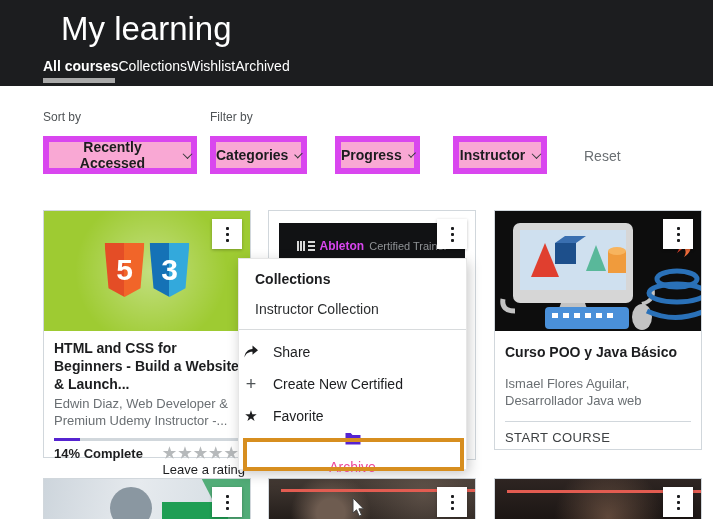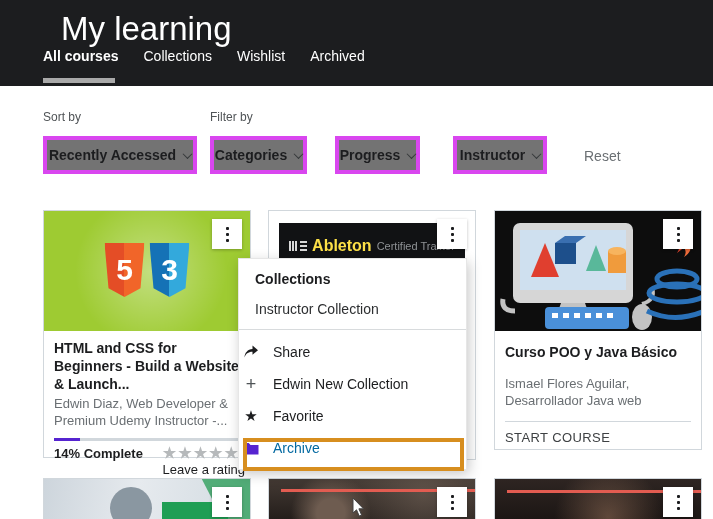--- a/index.html
+++ b/index.html
@@ -3,28 +3,28 @@
 <meta charset="utf-8">
 <style>
   * { margin:0; padding:0; box-sizing:border-box; }
   html,body { background:#fff; }
   body { font-family:"Liberation Sans", sans-serif; }
   .screen { position:relative; width:713px; height:519px; background:#fff; overflow:hidden; }
 
   
   .topbar { position:absolute; left:0; top:0; width:713px; height:86px; background:#1c1d1f; }
   .page-title { position:absolute; left:61px; top:10px; color:#fff; font-size:33px; font-weight:400;text-align:center; }
-  .tabs { position:absolute; left:43px; top:48px; display:flex; gap:25px; }
+  .tabs { position:absolute; left:43px; top:58px; display:flex; }
   .tab { color:#fff; font-size:14px; padding-bottom:9px; cursor:pointer; white-space:nowrap; }
   .tab.active { font-weight:700; }
   .tab-underline { position:absolute; left:43px; top:78px; width:72px; height:5px; background:#a9a9a9; }
 
   
   .flt-label { position:absolute; top:110px; font-size:12px; color:#4f5356; }
-  .dd { position:absolute; top:136px; height:38px; background:#737373; border:4px solid #d946ef;
+  .dd { position:absolute; top:136px; height:38px; background:#f9a8d4; border:6px solid #d946ef;
         display:flex; align-items:center; justify-content:center; gap:8px;
         font-family:"Liberation Sans", sans-serif; font-size:14px; font-weight:700; color:#1c1d1f; cursor:pointer; }
   .chev { width:7px; height:7px; border-right:1.6px solid #35383a; border-bottom:1.6px solid #35383a;
           transform:rotate(45deg) translate(-1px,-1px); }
   .reset-link { position:absolute; left:584px; top:148px; font-size:14px; color:#6a6f73; cursor:pointer; }
 
   
   .card { position:absolute; width:208px; background:#fff; border:1px solid #d1d7dc; }
   .card-img { position:relative; height:120px; overflow:hidden; }
   .kebab { position:absolute; top:8px; right:8px; width:30px; height:30px; background:#fff;
@@ -53,41 +53,41 @@
   
   .img-ableton { background:#fff; }
   .img-ableton .black-panel { position:absolute; left:10px; right:10px; top:12px; bottom:0; background:#111214;
                               display:flex; justify-content:center; }
   .abl-row { display:flex; align-items:center; gap:5px; margin-top:17px; height:12px; }
   .abl-bars { display:flex; align-items:center; gap:3px; }
   .abl-v { display:flex; gap:1px; }
   .abl-v i { width:2px; height:10px; background:#d8d8d8; }
   .abl-h { display:flex; flex-direction:column; gap:2px; }
   .abl-h i { width:7px; height:2px; background:#d8d8d8; }
-  .abl-name { font-size:16px; font-weight:700; color:#fde047; }
+  .abl-name { font-size:12px; font-weight:700; color:#d946ef; }
   .abl-suffix { font-size:11px; color:#8f9295; }
 
   
   .img-java { background:#0d0d0d; }
   .divider { margin:12px 10px 0; border-top:1px solid #d1d7dc; }
   .start-label { margin:8px 10px 0; font-size:13px; color:#3e4143; letter-spacing:.4px; cursor:pointer; }
 
   
   .menu { position:absolute; left:238px; top:258px; width:229px; height:212px; background:#fff;
           border:1px solid #e6e6e6; box-shadow:2px 4px 12px rgba(0,0,0,.22); z-index:50; }
   .menu-head { padding:12px 16px 0; font-size:14px; font-weight:700; color:#1c1d1f; }
   .menu-coll { padding:14px 16px 12px; font-size:14px; color:#2d2f31; cursor:pointer; }
   .menu-sep { border-top:1px solid #d8dbdd; }
   .menu-list { padding-top:6px; }
   .menu-item { height:32px; display:flex; align-items:center; gap:14px; padding:0 4px;
                font-size:14px; color:#1c1d1f; cursor:pointer; }
   .mi-icon { width:16px; display:flex; justify-content:center; align-items:center; }
   .mi-plus { font-size:18px; color:#4f5356; line-height:16px; }
   .mi-star { font-size:15px; color:#1c1d1f; }
-  .menu-item.archive { color:#0369a1; }
+  .menu-item.archive { color:#ec4899;flex-direction:column; }
   .highlight-box { position:absolute; left:4px; top:179px; width:221px; height:33px;
                    border:4px solid #d78e1f; pointer-events:none; z-index:60; }
 
   
   .bcard { position:absolute; top:478px; width:208px; height:41px; border:1px solid #d1d7dc; border-bottom:none; overflow:hidden; }
   .pA { background:linear-gradient(100deg,#cdd5dc,#e6eaee 45%,#d2dbe1); }
   .pA .head { position:absolute; left:66px; top:8px; width:42px; height:42px; border-radius:50%; background:#8a97a1; }
   .pA .tri { position:absolute; right:-14px; top:-18px; width:110px; height:64px; background:#3aa364; opacity:.85;
              clip-path:polygon(35% 0,100% 0,100% 100%,65% 100%); }
   .pA .bar { position:absolute; left:118px; bottom:-3px; width:66px; height:20px; background:#1f9e54; }
@@ -267,21 +267,21 @@
       <div class="menu-item">
         <span class="mi-icon">
           <svg width="16" height="14" viewBox="0 0 16 14">
               <path d="M9.5 0.5 L15 5.2 L9.5 9.8 L9.5 6.8 C5 6.8 2.8 9 1.5 12.5 C1.7 8 4.6 4.4 9.5 4.1 Z" fill="#1c1d1f"></path>
             </svg>
         </span>
         <span>Share</span>
       </div>
       <div class="menu-item">
         <span class="mi-icon mi-plus">+</span>
-        <span>Edwin New Collection</span>
+        <span>Create New Certified</span>
       </div>
       <div class="menu-item">
         <span class="mi-icon mi-star">★</span>
         <span>Favorite</span>
       </div>
       <div class="menu-item archive">
         <span class="mi-icon">
           <svg width="16" height="13" viewBox="0 0 16 13">
               <path d="M0.5 1 h5.2 l1.8 2 h8 v9.5 h-15 z" fill="#5624d0"></path>
             </svg>

